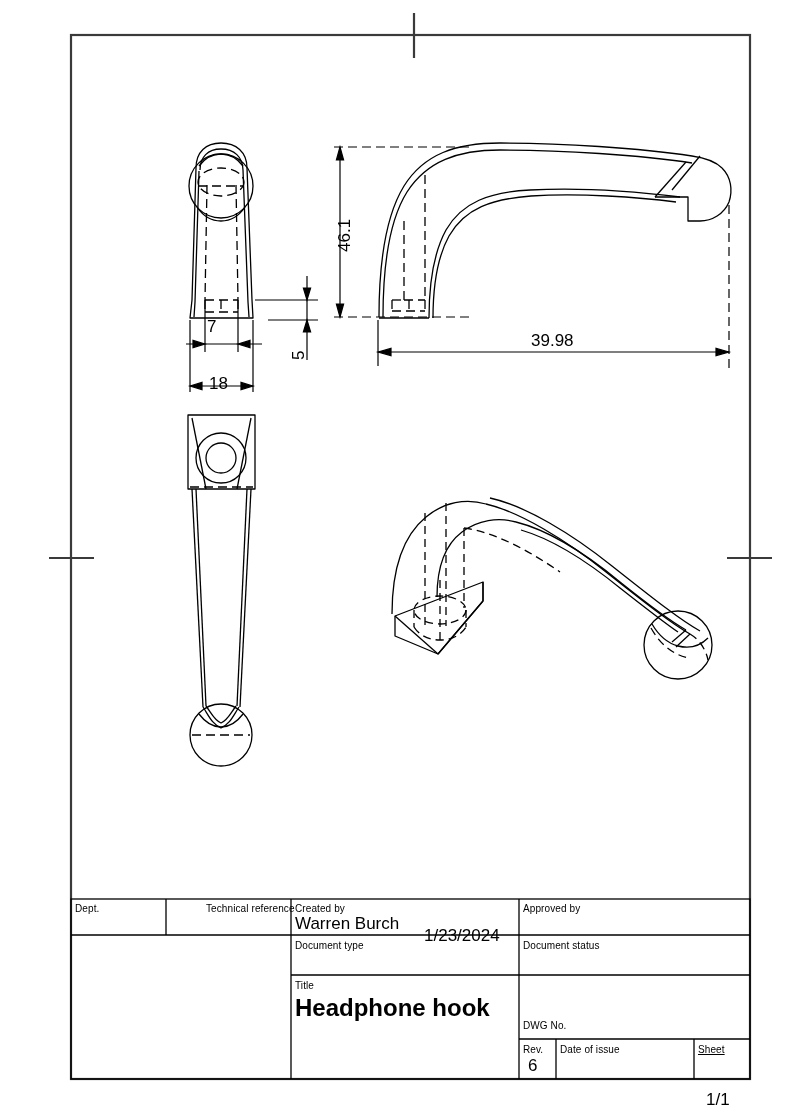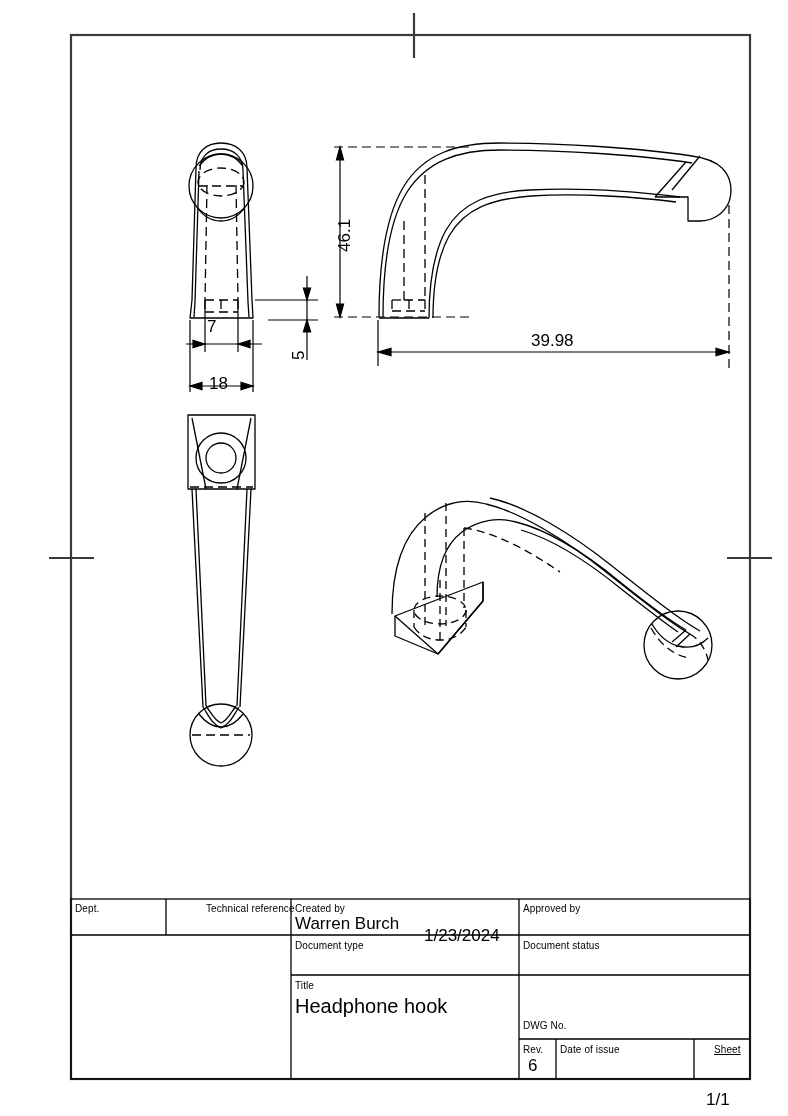--- a/index.html
+++ b/index.html
@@ -7,21 +7,21 @@
     width:788px;height:1116px;position:relative;overflow:hidden;
     font-family:"Liberation Sans", sans-serif;color:#000;
   }
   #sheet{position:absolute;left:0;top:0;width:788px;height:1116px;}
   svg.layer{position:absolute;left:0;top:0;width:788px;height:1116px;overflow:visible;}
   .txt{position:absolute;white-space:pre;color:#000;line-height:1;}
   .dim-txt{font-size:17px;font-family:"Liberation Sans", sans-serif;}
   .rot90{transform:rotate(-90deg);transform-origin:left top;}
   .tb-label{font-size:10px;font-family:"Liberation Sans", sans-serif;letter-spacing:.1px;}
   .tb-value{font-size:17px;font-family:"Liberation Sans", sans-serif;}
-  .tb-value-big{font-size:20px;font-family:"Liberation Sans", sans-serif;}
+  .tb-value-big{font-size:24px;font-family:"Liberation Sans", sans-serif;font-weight:bold;}
   .tb-value-sm{font-size:17px;font-family:"Liberation Sans", sans-serif;}
 </style>
 </head>
 <body>
 
 <div id="sheet">
 
   <svg class="layer" viewBox="0 0 788 1116">
 
     <g fill="none" stroke="#3a3a3a" stroke-width="2.2">
@@ -274,16 +274,16 @@
 
   <div class="txt tb-label" style="left:523px;top:981px;margin-top:40px;">DWG No.</div>
   <div class="txt tb-value-sm" style="left:523px;top:996px;"></div>
 
   <div class="txt tb-label" style="left:523px;top:1045px;">Rev.</div>
   <div class="txt tb-value" style="left:528px;top:1057px;">6</div>
 
   <div class="txt tb-label" style="left:560px;top:1045px;">Date of issue</div>
   <div class="txt tb-value-sm" style="left:560px;top:1057px;"></div>
 
-  <div class="txt tb-label" style="left:714px;top:1045px;text-decoration:underline;">Sheet</div>
+  <div class="txt tb-label" style="left:698px;top:1045px;text-decoration:underline;">Sheet</div>
   <div class="txt tb-value" style="left:706px;top:1057px;margin-top:34px;">1/1</div>
 
 </div>
 
 </body></html>

